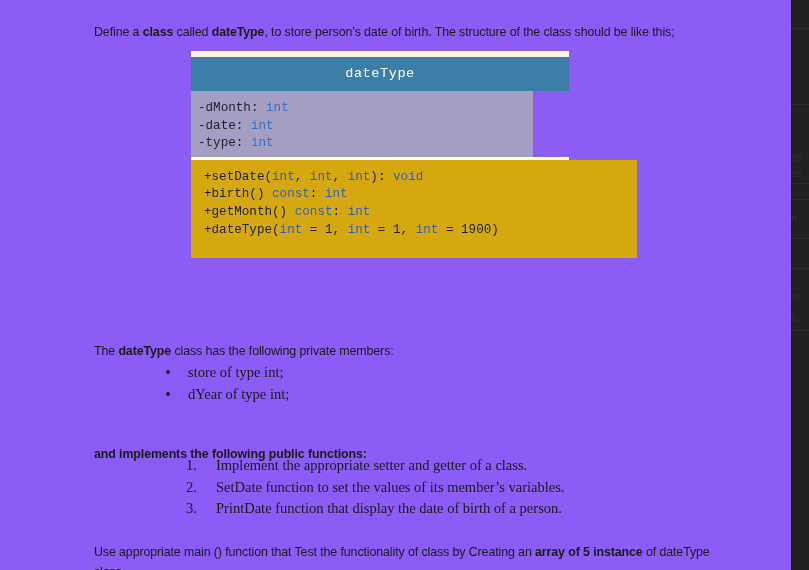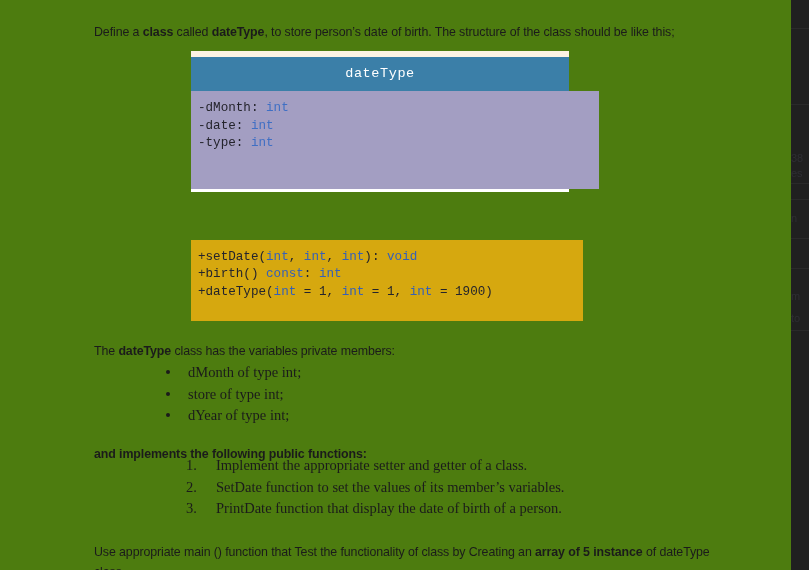--- a/index.html
+++ b/index.html
@@ -17,21 +17,21 @@
     color: #1c1c1c;
     position: relative;
   }
 
   .page {
     position: absolute;
     left: 0;
     top: 0;
     width: 809px;
     height: 570px;
-    background: #4d7c0f;
+    background: #8b5cf6;
   }
 
   
   .right-edge-panel {
     position: absolute;
     top: 0;
     right: 0;
     width: 18px;
     height: 570px;
     background: #202020;
@@ -125,38 +125,37 @@
     font-size: 13.5px;
     line-height: 17px;
     padding: 8px 0 9px 0;
     letter-spacing: 0.6px;
     width: 378px;
     box-sizing: border-box;
   }
 
   .uml-attributes {
     background: #a39ec2;
-    width: 408px;
+    width: 342px;
     box-sizing: border-box;
-    padding: 9px 0 36px 7px;
+    padding: 9px 0 4px 7px;
     min-height: 60px;
   }
 
   .uml-gap {
     height: 3px;
     background: #ffffff;
     width: 378px;
   }
 
   .uml-methods {
     background: #d6a80f;
-    width: 392px;
+    width: 446px;
     box-sizing: border-box;
-    padding: 9px 0 19px 7px;
-    margin-top: 48px;
+    padding: 9px 0 19px 13px;
   }
 
   .code-line {
     font-family: "Liberation Mono", monospace;
     font-size: 12.6px;
     line-height: 17.6px;
     color: #24242c;
     white-space: pre;
   }
 
@@ -246,32 +245,32 @@
       </div>
 
       <div class="uml-gap"></div>
 
       <div class="uml-methods">
 
         <div class="code-line"><span>+setDate(</span><span class="kw">int</span><span>, </span><span class="kw">int</span><span>, </span><span class="kw">int</span><span>): </span><span class="kw">void</span></div>
 
         <div class="code-line"><span>+birth() </span><span class="kw">const</span><span>: </span><span class="kw">int</span></div>
 
+        <div class="code-line"><span>+getMonth() </span><span class="kw">const</span><span>: </span><span class="kw">int</span></div>
 
 
 
         <div class="code-line"><span>+dateType(</span><span class="kw">int</span><span> = 1, </span><span class="kw">int</span><span> = 1, </span><span class="kw">int</span><span> = 1900)</span></div>
 
       </div>
     </div>
 
-    <p class="para" id="private-members-paragraph"><span>The </span><b>dateType</b><span> class has the variables private members:</span></p>
+    <p class="para" id="private-members-paragraph"><span>The </span><b>dateType</b><span> class has the following private members:</span></p>
 
     <ul class="bullet-list">
-      <li><span class="dot"></span><span>dMonth of type int;</span></li>
       <li><span class="dot"></span><span>store of type int;</span></li>
       <li><span class="dot"></span><span>dYear of type int;</span></li>
     </ul>
 
     <p class="para" id="implements-line">and implements the following public functions:</p>
 
     <ol class="numbered-list">
       <li><span class="num">1.</span><span>Implement the appropriate setter and getter of a class.</span></li>
       <li><span class="num">2.</span><span>SetDate function to set the values of its member’s variables.</span></li>
       <li><span class="num">3.</span><span>PrintDate function that display the date of birth of a person.</span></li>

